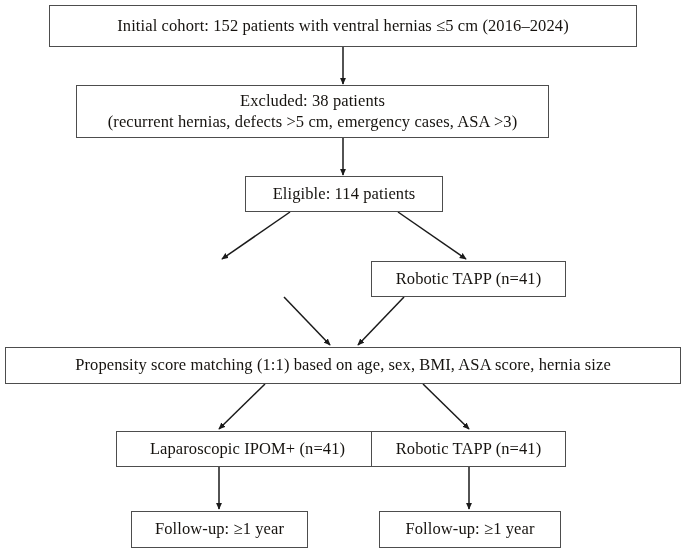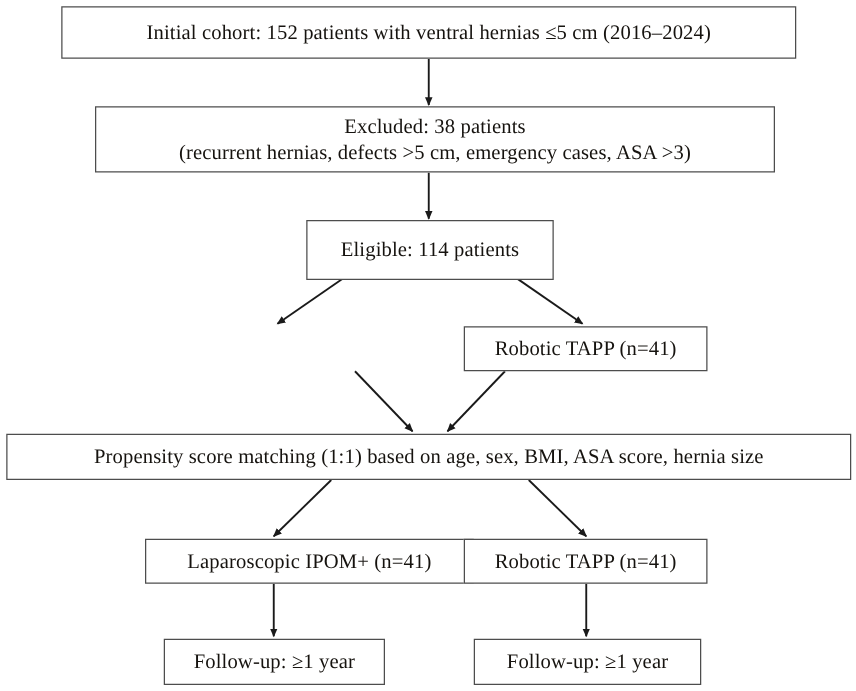--- a/index.html
+++ b/index.html
@@ -71,26 +71,26 @@
         <line x1="423" y1="384" x2="469" y2="429" marker-end="url(#arrowhead)" stroke="#1a1a1a"></line>
         <line x1="219" y1="467" x2="219" y2="509" marker-end="url(#arrowhead)" stroke="#1a1a1a"></line>
         <line x1="469" y1="467" x2="469" y2="509" marker-end="url(#arrowhead)" stroke="#1a1a1a"></line>
       </g>
   </svg>
 
   <div class="node-box" style="left: 49px; top: 5px; width: 588px; height: 42px; border-color: rgb(77, 77, 77); color: rgb(22, 19, 15);">
     <span class="node-text">Initial cohort: 152 patients with ventral hernias ≤5 cm (2016–2024)</span>
   </div>
 
-  <div class="node-box" style="left: 76px; top: 85px; width: 544px; height: 53px; border-color: rgb(77, 77, 77); color: rgb(22, 19, 15);">
+  <div class="node-box" style="left: 76px; top: 85px; width: 473px; height: 53px; border-color: rgb(77, 77, 77); color: rgb(22, 19, 15);">
     <span class="node-text">Excluded: 38 patients
 (recurrent hernias, defects &gt;5 cm, emergency cases, ASA &gt;3)</span>
   </div>
 
-  <div class="node-box" style="left: 245px; top: 176px; width: 198px; height: 48px; border-color: rgb(77, 77, 77); color: rgb(22, 19, 15);">
+  <div class="node-box" style="left: 245px; top: 176px; width: 198px; height: 36px; border-color: rgb(77, 77, 77); color: rgb(22, 19, 15);">
     <span class="node-text">Eligible: 114 patients</span>
   </div>
 
 
   <div class="node-box" style="left: 371px; top: 261px; width: 195px; height: 36px; border-color: rgb(77, 77, 77); color: rgb(22, 19, 15);">
     <span class="node-text">Robotic TAPP (n=41)</span>
   </div>
 
   <div class="node-box" style="left: 5px; top: 347px; width: 676px; height: 37px; border-color: rgb(77, 77, 77); color: rgb(22, 19, 15);">
     <span class="node-text">Propensity score matching (1:1) based on age, sex, BMI, ASA score, hernia size</span>

